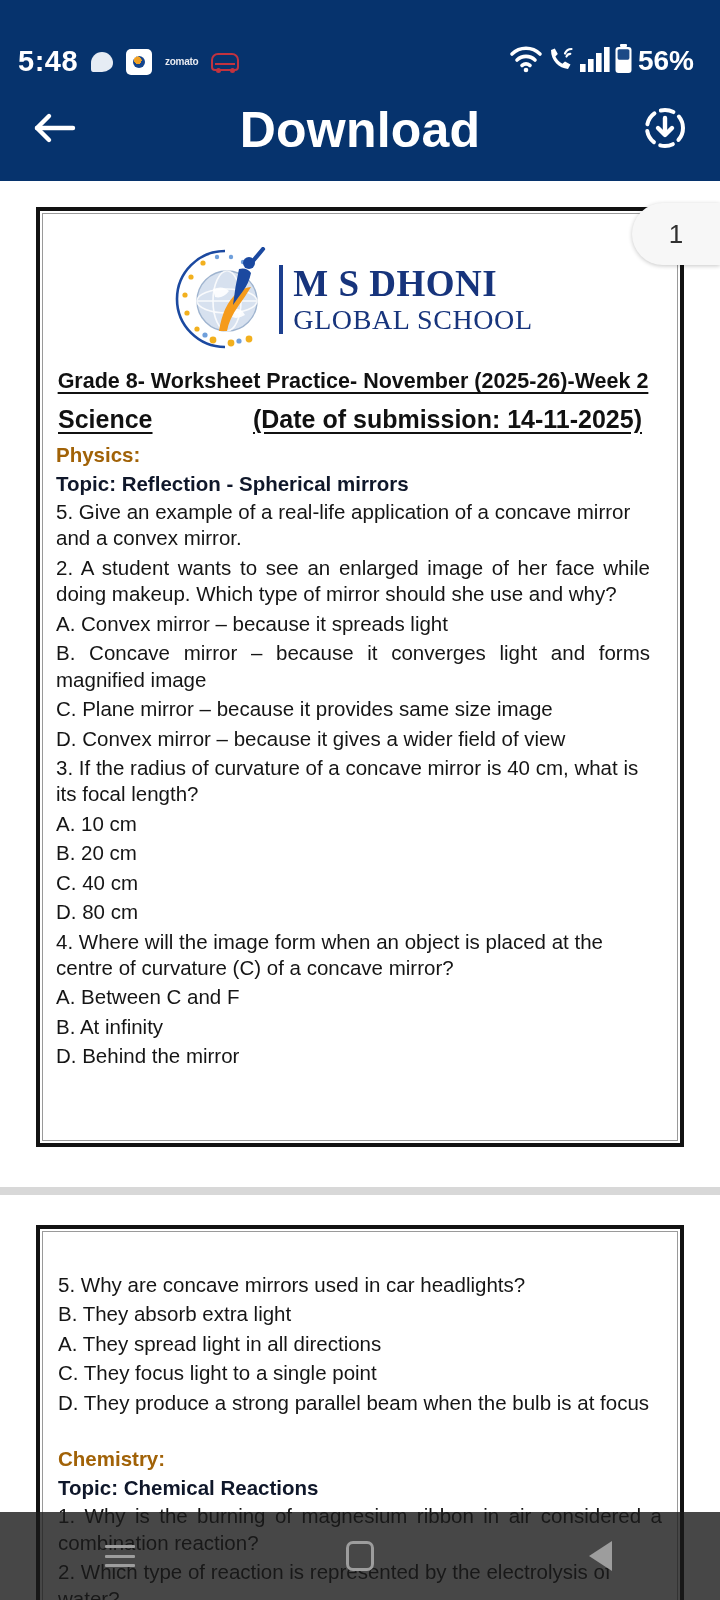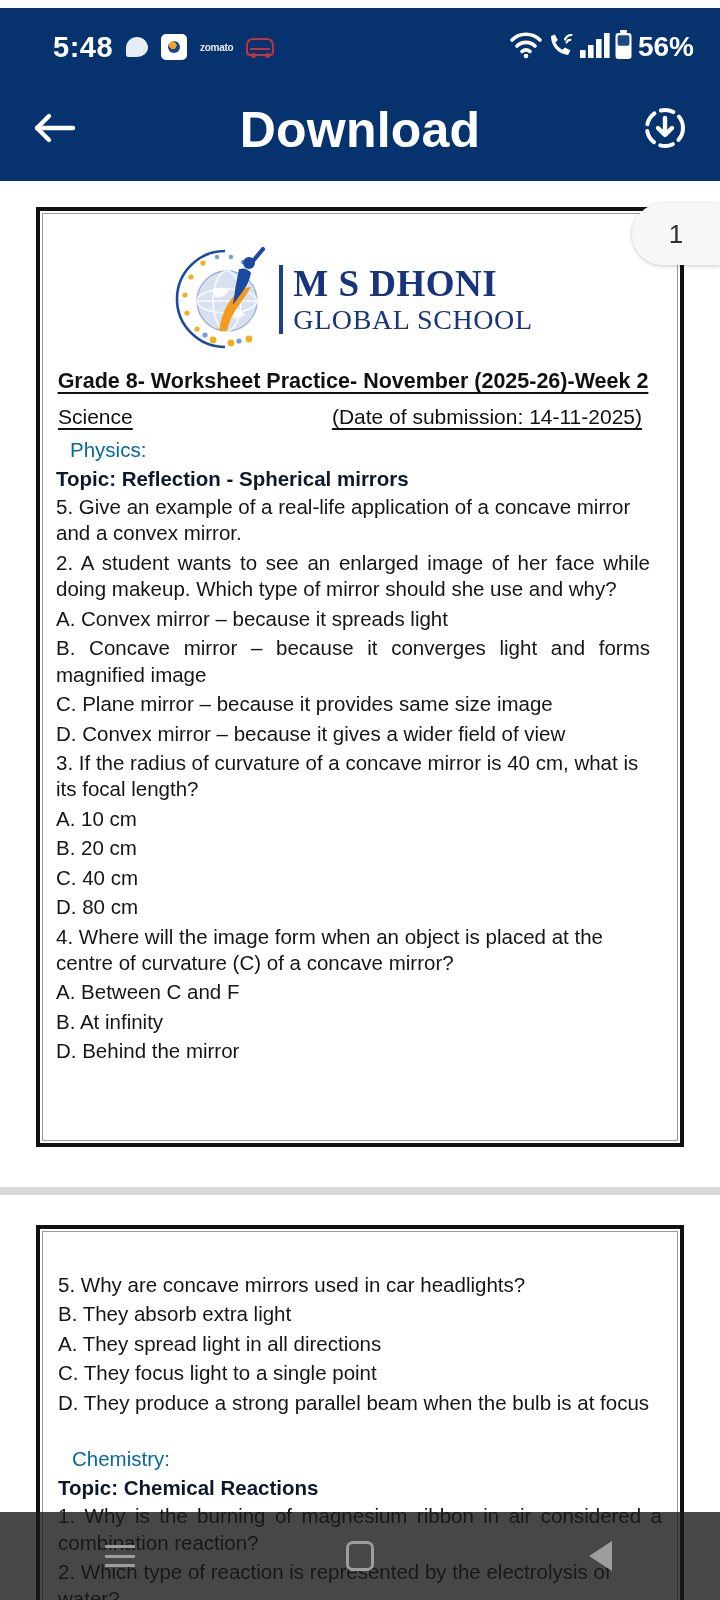--- a/index.html
+++ b/index.html
@@ -8,23 +8,22 @@
     background: #ffffff;
     font-family: "Liberation Sans", sans-serif;
     overflow: hidden;
   }
   #app { position: relative; width: 720px; height: 1600px; background: #fff; }
 
   
   .statusbar {
     position: absolute; top: 0; left: 0; width: 720px; height: 78px;
     background: #06336d;
-    display: flex; align-items: center; justify-content: space-between;
-    padding: 0 26px 0 53px;
-    margin-top: 8px;
+    display: flex; align-items: flex-end; justify-content: space-between;
+    padding: 0 26px 0 18px;
   }
   .sb-left { display: flex; align-items: center; gap: 13px; }
   .sb-clock { color: #fff; font-size: 29px; font-weight: bold; letter-spacing: .5px; }
   .sb-right { display: flex; align-items: center; gap: 3px; }
   .sb-battpct { color: #fff; font-size: 28px; font-weight: bold; margin-left: 2px; }
 
   .ic { display: inline-block; position: relative; }
 
   
   .ic-chat { width: 22px; height: 20px; background: #e6ecf4; border-radius: 50% 50% 50% 10%/55% 55% 45% 15%; }
@@ -81,24 +80,24 @@
   .logo-mark { width: 104px; height: 104px; flex: 0 0 auto; }
   .logo-text { padding-left: 10px; border-left: 4px solid #1c3f8f; line-height: 1; }
   .logo-name { font-family: "Liberation Serif", serif; font-size: 37px; font-weight: bold; color: #17347c; letter-spacing: .5px; }
   .logo-sub  { font-family: "Liberation Serif", serif; font-size: 28px; color: #17347c; letter-spacing: .6px; margin-top: 4px; }
 
   .doc-title {
     text-align: center; font-size: 21.5px; font-weight: bold; color: #111;
     text-decoration: underline; text-underline-offset: 4px; margin-top: 10px; white-space: nowrap;
   }
   .doc-meta { display: flex; justify-content: space-between; margin-top: 11px; padding: 0 2px; }
-  .doc-meta span { font-size: 21px; font-weight: normal; color: #111; text-decoration: underline; text-underline-offset: 4px; text-align: center; }
+  .doc-meta span { font-size: 25px; font-weight: bold; color: #111; text-decoration: underline; text-underline-offset: 4px; text-align: center; }
   .doc-meta .meta-date { margin-right: 6px; }
 
-  .sec-head { font-size: 20.5px; font-weight: normal; color: #0369a1; margin-top: 9px; margin-left: 14px; }
+  .sec-head { font-size: 20.5px; font-weight: bold; color: #a16207; margin-top: 9px; }
   .sec-topic { font-size: 20.5px; font-weight: bold; color: #0f172a; margin-top: 5px; }
 
   .q { font-size: 20.5px; color: #151515; line-height: 1.29; margin-top: 3px; text-align: justify; }
   .q.nojust { text-align: left; }
   .opt { font-size: 20.5px; color: #151515; line-height: 1.29; margin-top: 3px; text-align: justify; }
   .opt.nojust { text-align: left; }
   .spacer-line { height: 22px; }
 
   
   .navbar {

